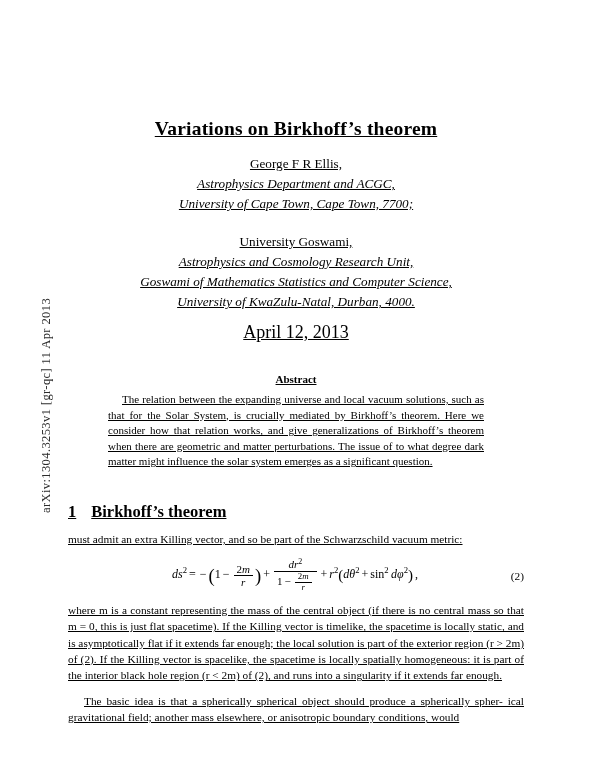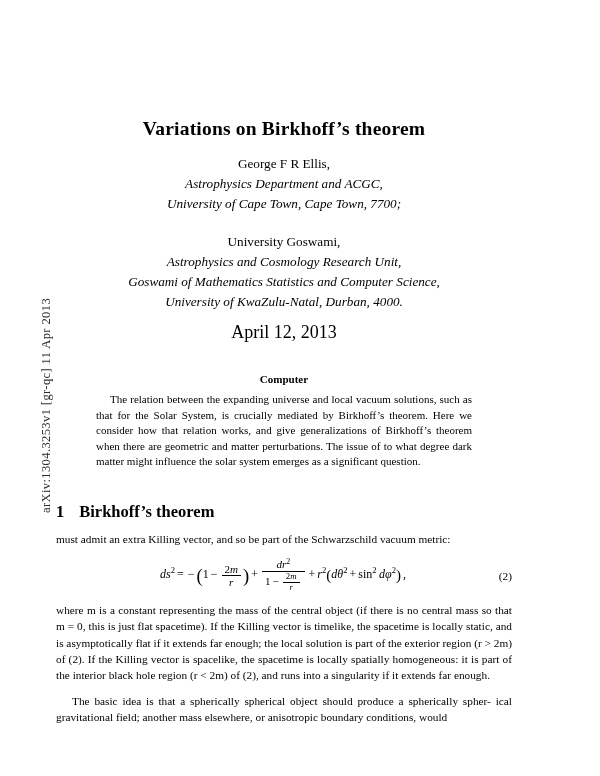--- a/index.html
+++ b/index.html
@@ -27,24 +27,25 @@
     transform-origin: center center;
     font-family: "Liberation Serif", serif;
     font-size: 12.5px;
     letter-spacing: 0.4px;
     color: #2b2b2b;
     white-space: nowrap;
   }
 
   .page {
     position: absolute;
-    left: 56px;
+    left: 68px;
     top: 0;
     width: 456px;
     height: 644px;
+    text-decoration: underline;
   }
 
   .title {
     text-align: center;
     font-size: 19.5px;
     margin-top: 118px;
     letter-spacing: 0.2px;
   }
 
   .author {
@@ -173,21 +174,21 @@
   <div>
     <div class="author second">University Goswami,</div>
     <div class="affil">Astrophysics and Cosmology Research Unit,</div>
     <div class="affil">Goswami of Mathematics Statistics and Computer Science,</div>
     <div class="affil">University of KwaZulu-Natal, Durban, 4000.</div>
   </div>
 
   <div class="date">April 12, 2013</div>
 
   <div class="abstract-wrap">
-    <div class="abstract-head">Computer</div>
+    <div class="abstract-head">Abstract</div>
     <div class="abstract-body">The relation between the expanding universe and local vacuum solutions, such as that for the Solar System, is crucially mediated by Birkhoff’s theorem. Here we consider how that relation works, and give generalizations of Birkhoff’s theorem when there are geometric and matter perturbations. The issue of to what degree dark matter might influence the solar system emerges as a significant question.</div>
   </div>
 
   <div class="section-head">
     <span>1</span>
     <span>Birkhoff’s theorem</span>
   </div>
 
 
 

